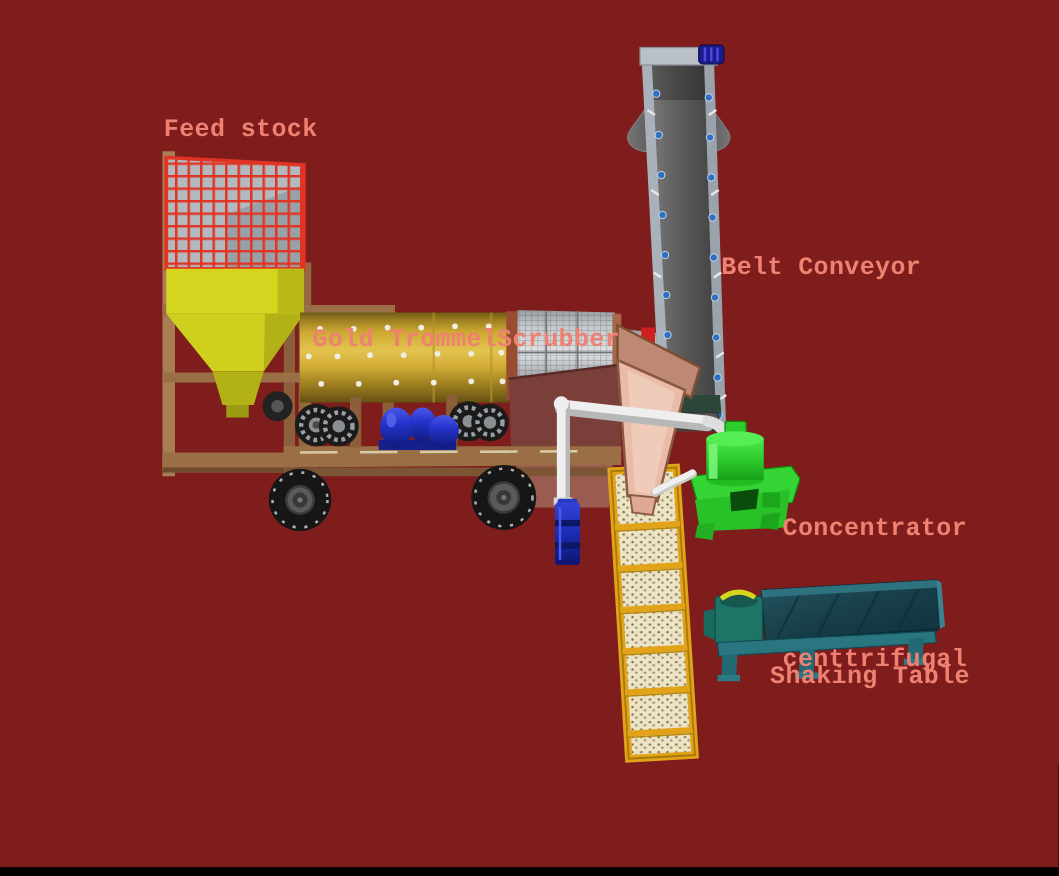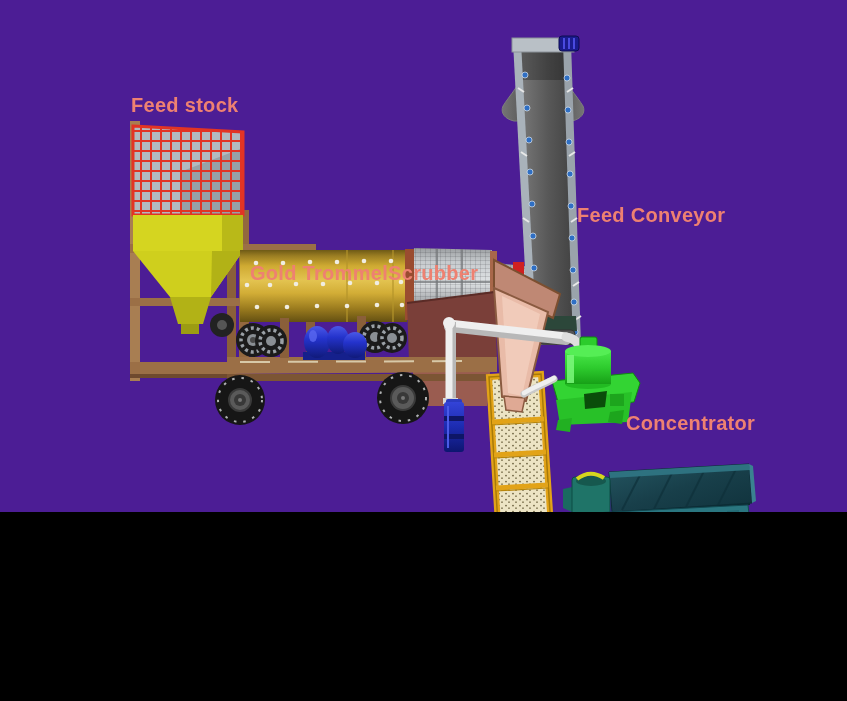--- a/index.html
+++ b/index.html
@@ -1,18 +1,18 @@
 <!DOCTYPE html>
 <html><head>
 <meta charset="utf-8">
 <style>
   html,body{margin:0;padding:0;background:#000;}
   .stage{
-    position:relative;width:847px;height:512px;background:#4c1d95;overflow:hidden;
-    font-family:Liberation Sans, sans-serif;
+    position:relative;width:847px;height:694px;background:#7f1d1d;overflow:hidden;
+    font-family:Liberation Mono, monospace;
   }
   .stage svg{position:absolute;left:0;top:0;}
   .lbl{
     position:absolute;color:#ee8171;font-weight:bold;font-size:20px;
     letter-spacing:0.3px;white-space:pre;line-height:24px;
   }
   .lbl-feed{left:131px;top:93px;}
   .lbl-trommel{left:250px;top:221px;margin-top:40px;}
   .lbl-belt{left:577px;top:203px;}
   .lbl-conc{left:626px;top:336px;line-height:35px;}
@@ -336,19 +336,19 @@
     <polygon points="640,520 652,519 651,539 639,540" fill="#236a74"></polygon>
     <polygon points="727,511 739,510 738,529 726,530" fill="#236a74"></polygon>
     <rect x="574" y="540" width="18" height="5" fill="#2e7a84"></rect>
     <rect x="636" y="538" width="19" height="5" fill="#2e7a84"></rect>
     <rect x="723" y="527" width="18" height="5" fill="#2e7a84"></rect>
   </g>
 </svg>
 
   <div class="lbl lbl-feed">Feed stock</div>
   <div class="lbl lbl-trommel">Gold TrommelScrubber</div>
-  <div class="lbl lbl-belt">Feed Conveyor</div>
+  <div class="lbl lbl-belt">Belt Conveyor</div>
   <div class="lbl lbl-conc">
     <div>Concentrator</div>
     <div>centtrifugal</div>
   </div>
   <div class="lbl lbl-shaking">Shaking Table</div>
 </div>
 
 </body></html>

